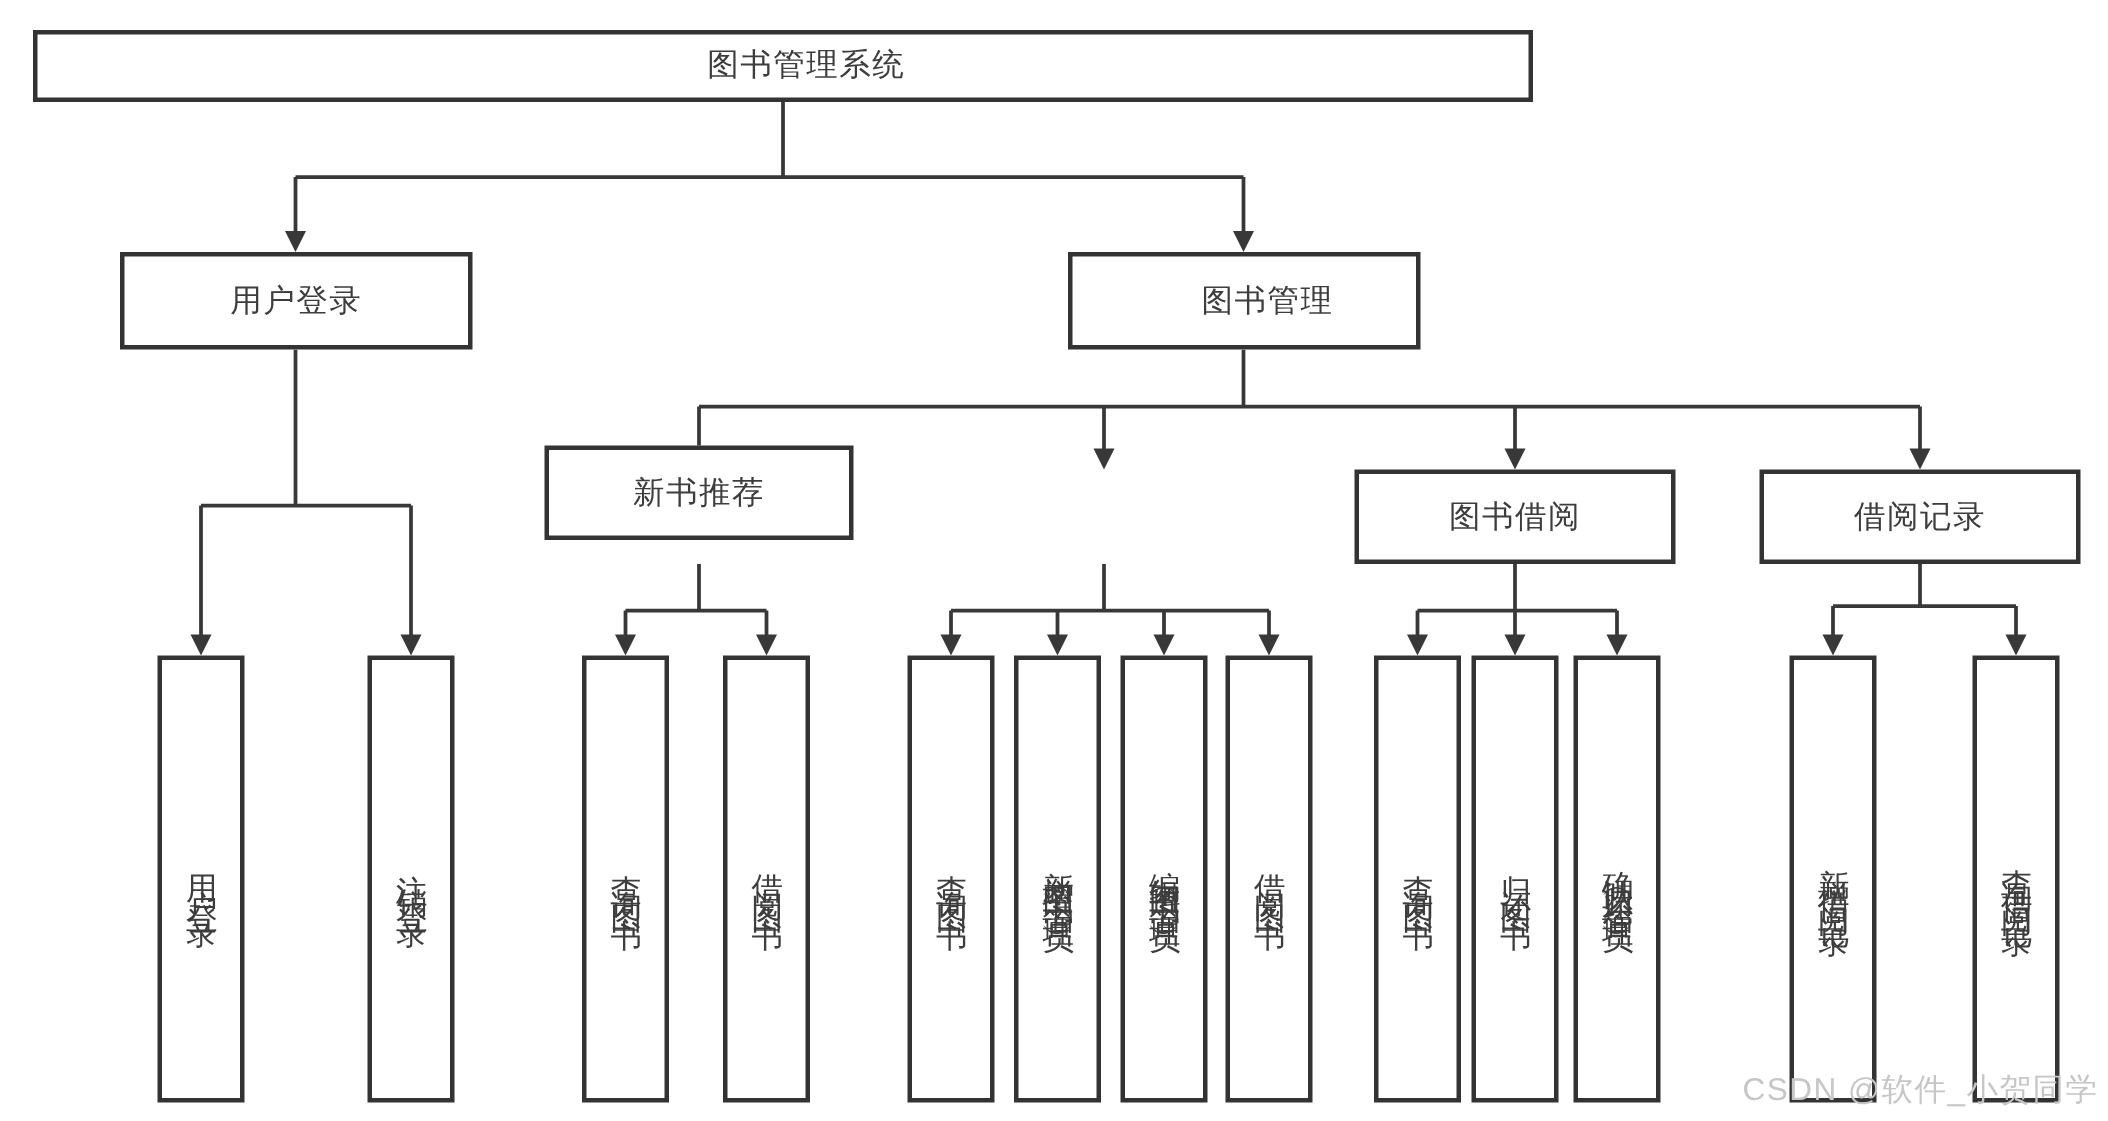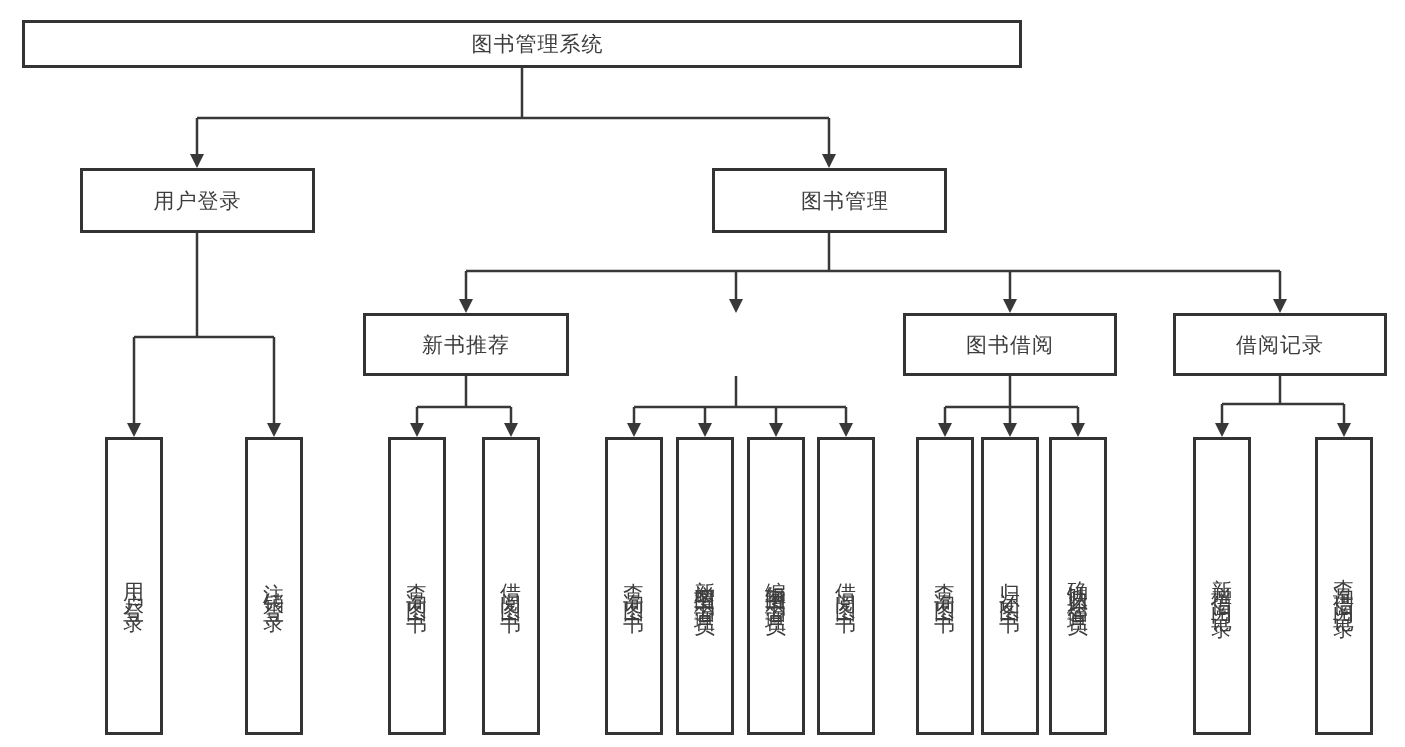--- a/index.html
+++ b/index.html
@@ -83,21 +83,21 @@
     <path class="wire" d="M1280 376 V404 M1222 404 H1344 M1222 404 V425 M1344 404 V425"></path>
     <path class="arrow" d="M1222 437 l-7 -14 h14 z"></path>
     <path class="arrow" d="M1344 437 l-7 -14 h14 z"></path>
   </svg>
 
   <div class="box" style="left:22px;top:20px;width:1000px;height:48px;padding-left:31px;">图书管理系统</div>
 
   <div class="box" style="left:80px;top:168px;width:235px;height:65px;">用户登录</div>
   <div class="box" style="left:712px;top:168px;width:235px;height:65px;padding-left:31px;">图书管理</div>
 
-  <div class="box" style="left:363px;top:313px;width:206px;height:63px;">新书推荐</div>
+  <div class="box" style="left:363px;top:297px;width:206px;height:63px;">新书推荐</div>
   <div class="box" style="left:903px;top:313px;width:214px;height:63px;">图书借阅</div>
   <div class="box" style="left:1173px;top:313px;width:214px;height:63px;">借阅记录</div>
 
   <div class="box leaf" style="left:105px;top:437px;width:58px;height:298px;">用户登录</div>
   <div class="box leaf" style="left:245px;top:437px;width:58px;height:298px;">注销登录</div>
 
   <div class="box leaf" style="left:388px;top:437px;width:58px;height:298px;">查询图书</div>
   <div class="box leaf" style="left:482px;top:437px;width:58px;height:298px;">借阅图书</div>
 
   <div class="box leaf" style="left:605px;top:437px;width:58px;height:298px;">查询图书</div>
@@ -105,14 +105,15 @@
   <div class="box leaf" style="left:747px;top:437px;width:58px;height:298px;letter-spacing:5px;">编辑图书（管理员）</div>
   <div class="box leaf" style="left:817px;top:437px;width:58px;height:298px;">借阅图书</div>
 
   <div class="box leaf" style="left:916px;top:437px;width:58px;height:298px;">查询图书</div>
   <div class="box leaf" style="left:981px;top:437px;width:58px;height:298px;">归还图书</div>
   <div class="box leaf" style="left:1049px;top:437px;width:58px;height:298px;letter-spacing:5px;">确认归还（管理员）</div>
 
   <div class="box leaf" style="left:1193px;top:437px;width:58px;height:298px;letter-spacing:8px;">新增借阅记录</div>
   <div class="box leaf" style="left:1315px;top:437px;width:58px;height:298px;letter-spacing:8px;">查询借阅记录</div>
 
+  <div class="watermark">CSDN @软件_小贺同学</div>
 
 </div>
 
 </body></html>

